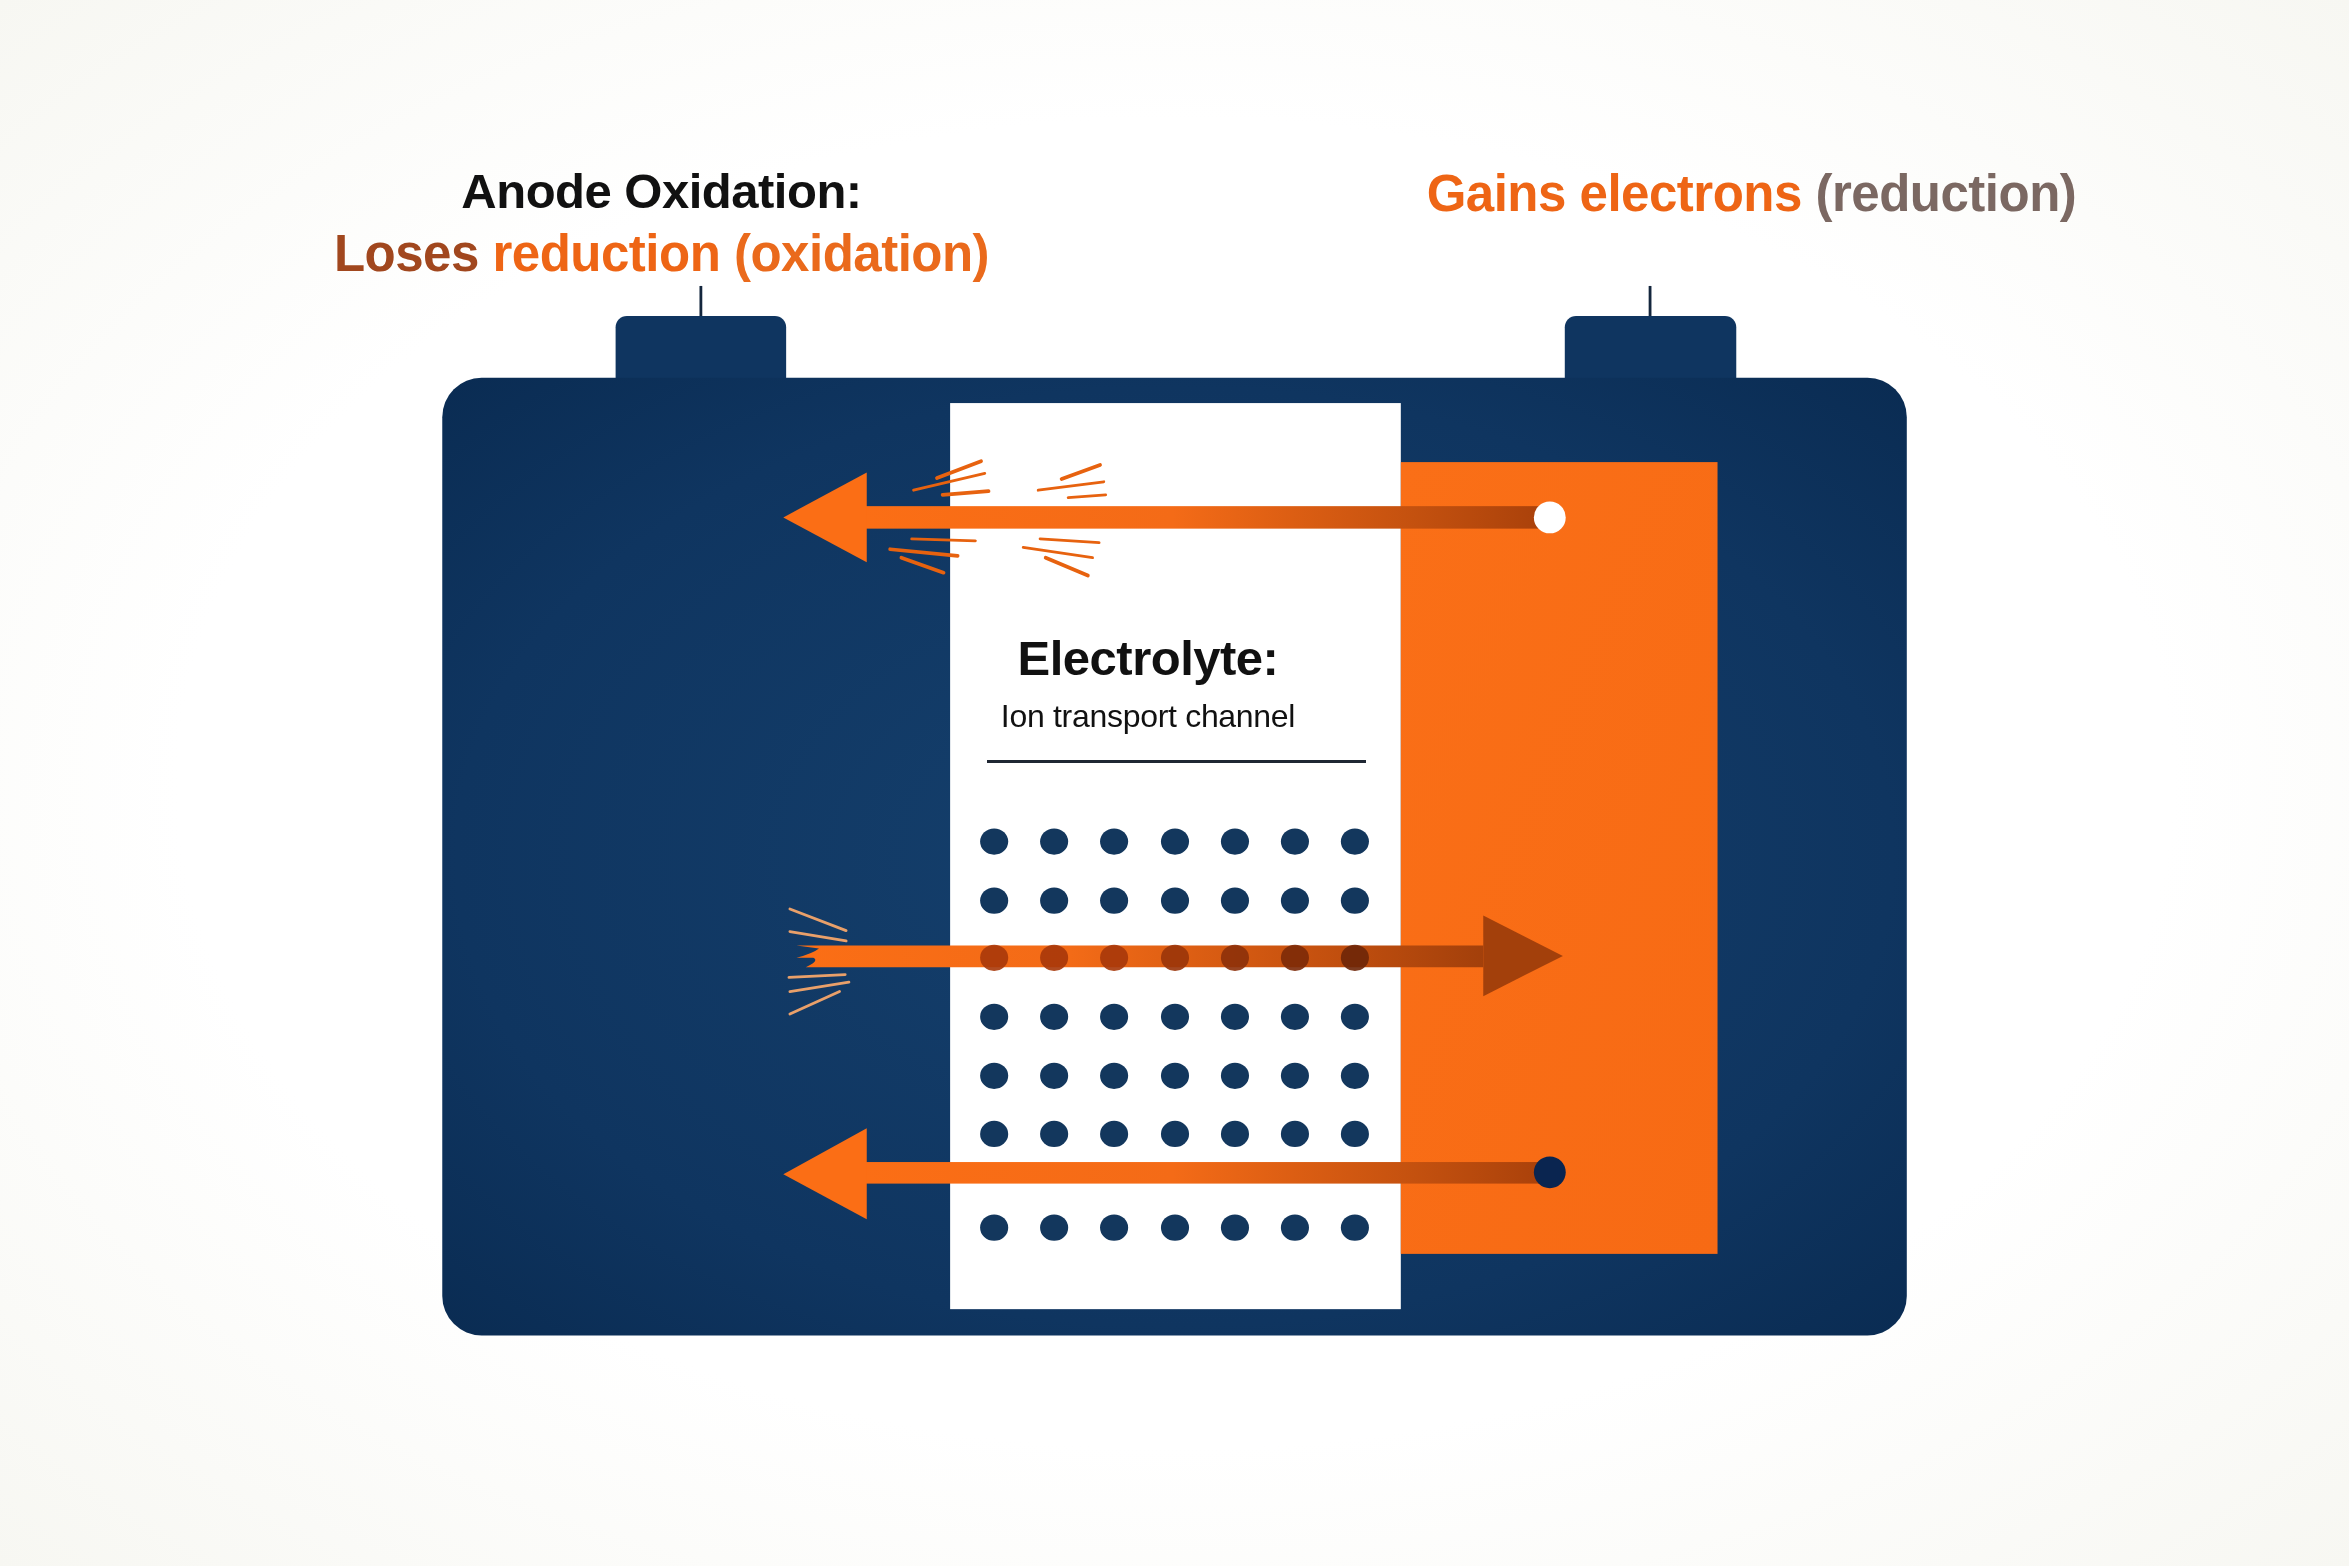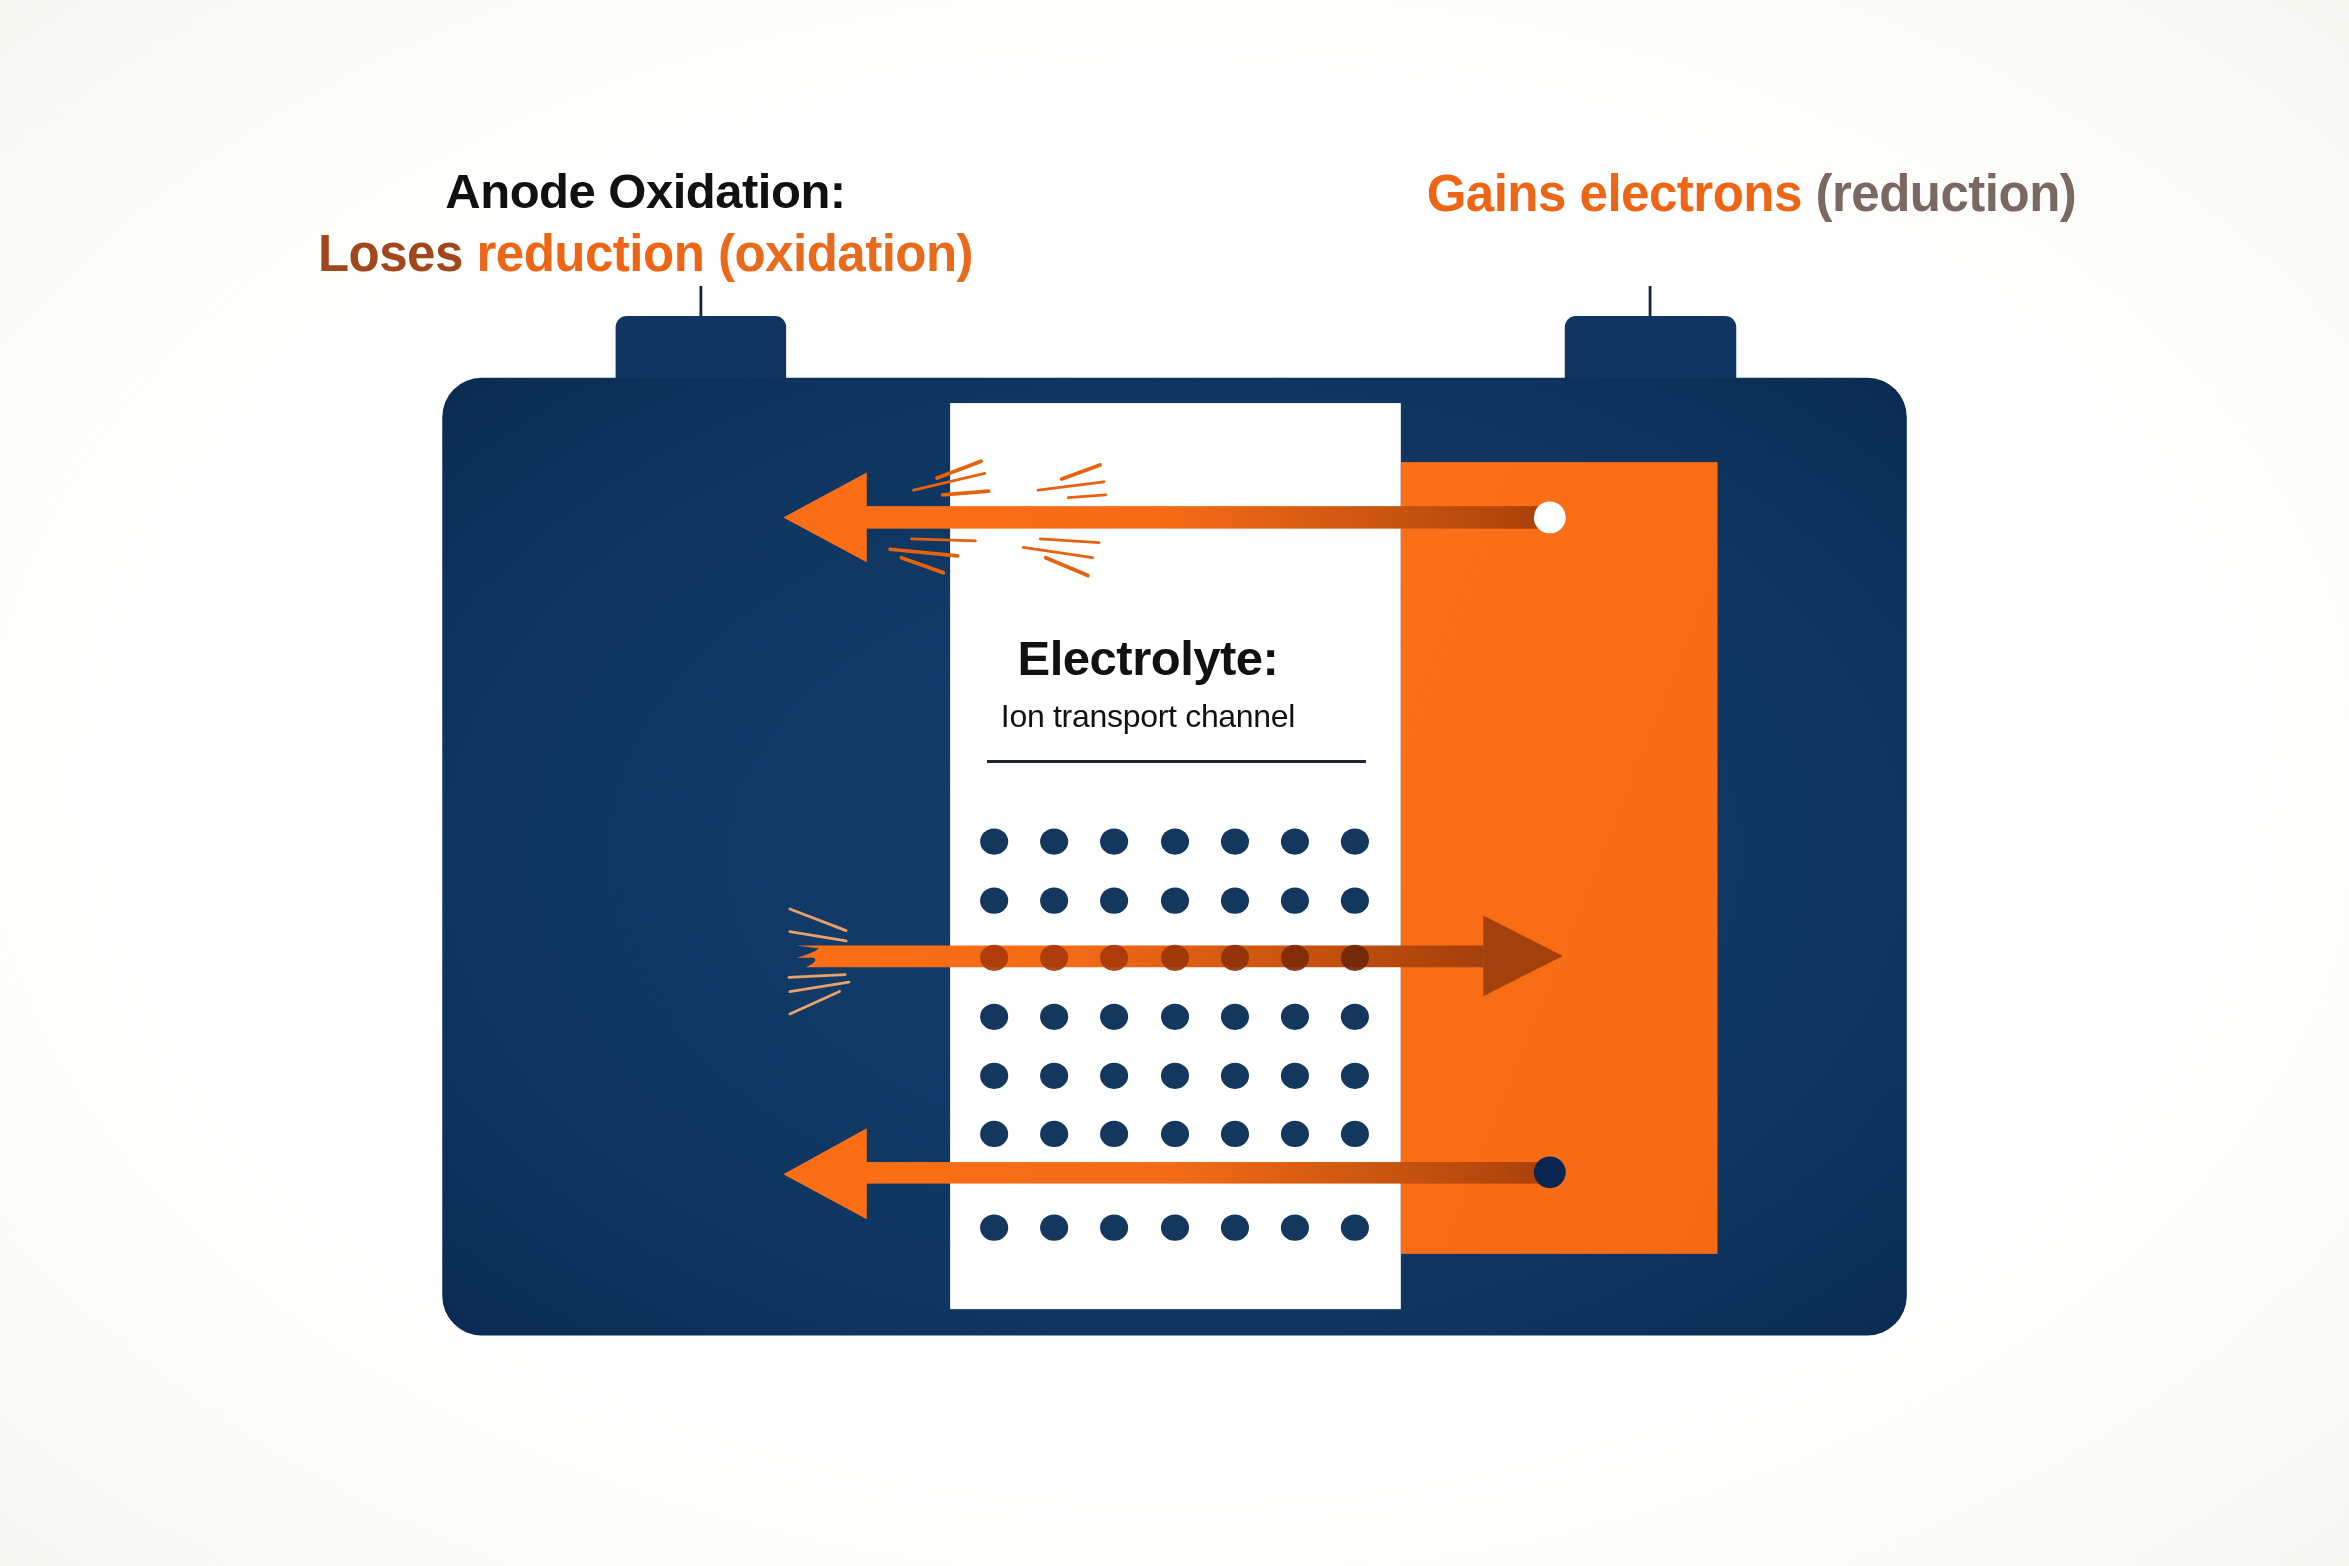--- a/index.html
+++ b/index.html
@@ -70,21 +70,21 @@
       width: 379px;
       height: 2.8px;
       background: #1f2733;
     }
   </style>
 </head>
 <body>
 
 <div id="stage">
 
-  <div class="label-block" style="left:224px; top:161px;">
+  <div class="label-block" style="left:240px; top:161px;">
     <div class="label-title">Anode Oxidation:</div>
     <div class="label-sub">
       <span class="seg" style="color:#a1471e;">Loses</span><span class="seg" style="color:#ee6515;"> reduction</span><span class="seg" style="color:#ea6a1c;"> (oxidation)</span>
     </div>
   </div>
 
   <div class="label-block" style="left:1318px; top:161px;">
     <div class="label-sub">
       <span class="seg" style="color:#ee6515;margin-left:24px;">Gains electrons</span><span class="seg" style="color:#7b6862;"> (reduction)</span>
     </div>

